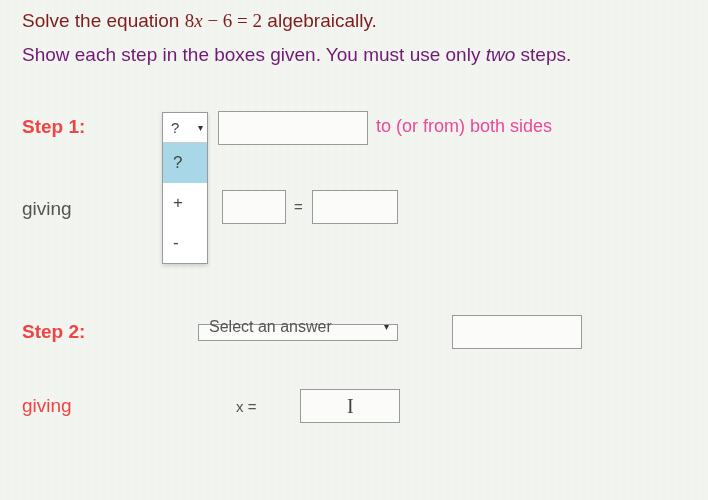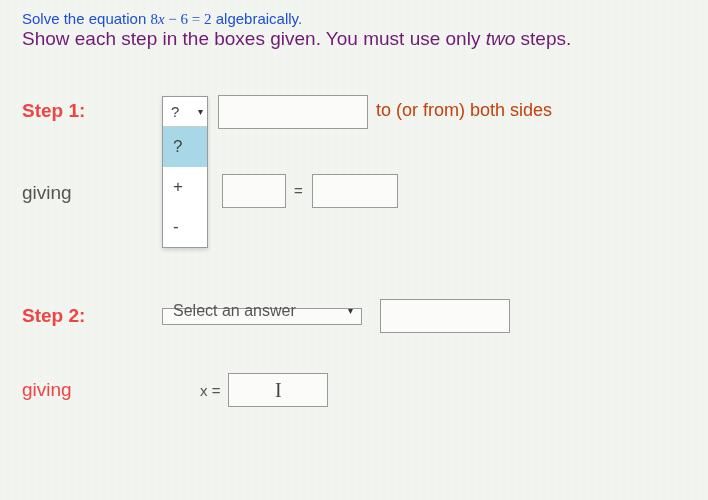--- a/index.html
+++ b/index.html
@@ -6,26 +6,26 @@
   body {
     width: 708px;
     height: 500px;
     font-family: Arial, Helvetica, sans-serif;
     background: linear-gradient(90deg, #f0f2ed 0%, #f3f5f0 20%, #f1f3ee 40%, #f4f6f1 60%, #f0f2ed 80%, #f3f5f0 100%);
     background-size: 8px 100%;
     color: #3a3a3a;
     padding: 10px 22px;
     position: relative;
   }
-  .instr1 { font-size: 15px; color: #1d4ed8; margin-bottom: 0; }
+  .instr1 { font-size: 19px; color: #7f1d1d; margin-bottom: 12px; }
   .instr2 { font-size: 19px; color: #701a75; margin-bottom: 46px; }
   .math { font-family: Georgia, 'Times New Roman', serif; }
   .math .var { font-style: italic; }
   .italic { font-style: italic; }
-  .row { display: flex; align-items: center; min-height: 40px; position: relative; }
+  .row { display: flex; align-items: center; min-height: 40px; position: relative; gap: 36px; }
   .lbl { width: 140px; font-size: 19px; font-weight: 600; color: #ef4444; }
   .lbl-normal { font-weight: 500; }
 
   .step1-area { position: relative; height: 170px; margin-bottom: 10px; }
 
   .sel-open {
     position: absolute;
     left: 140px;
     top: 0;
     width: 46px;
@@ -65,21 +65,21 @@
   .w70  { width: 64px; }
   .w88  { width: 86px; }
   .w96  { width: 100px; }
   .w130 { width: 130px; }
 
   .after-sides {
     position: absolute;
     left: 354px;
     top: 4px;
     font-size: 18px;
-    color: #c2410c;
+    color: #ec4899;
   }
 
   .step1-top-input {
     position: absolute;
     left: 196px;
     top: -1px;
   }
 
   .giving1-lbl {
     position: absolute;

